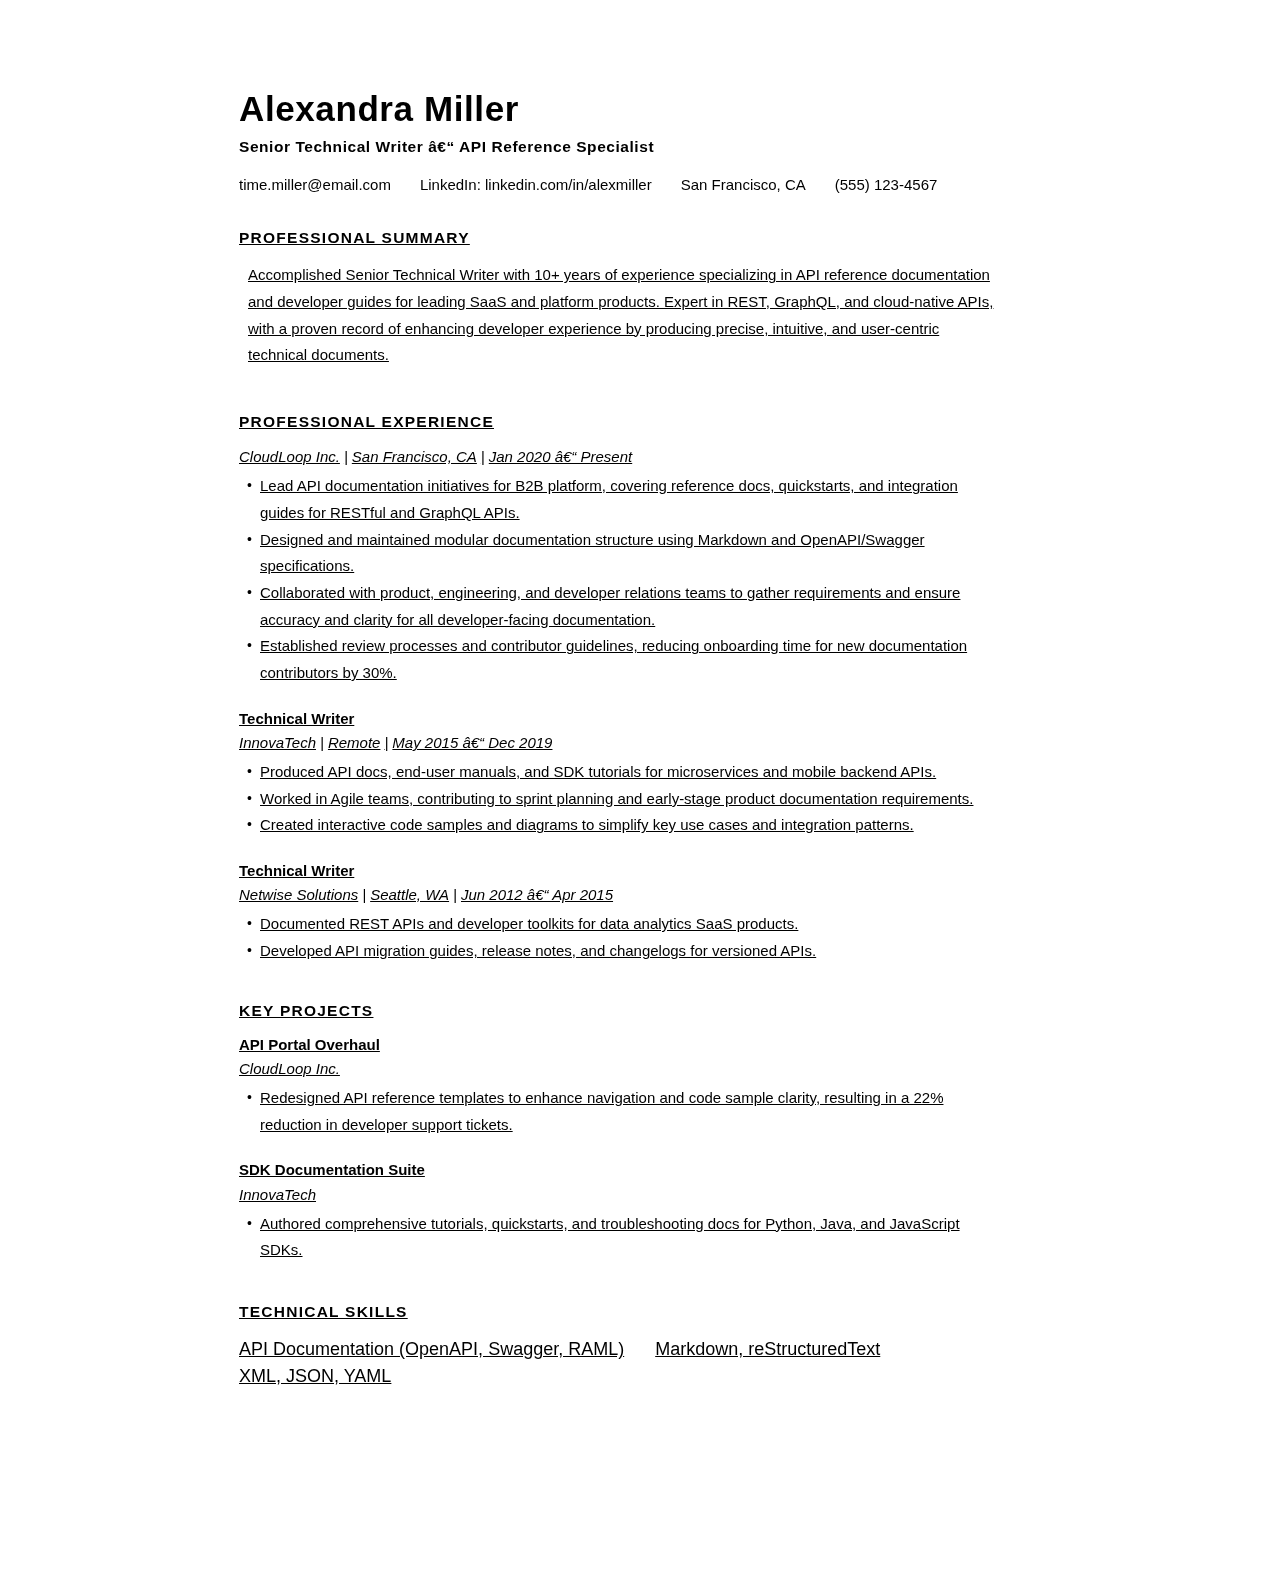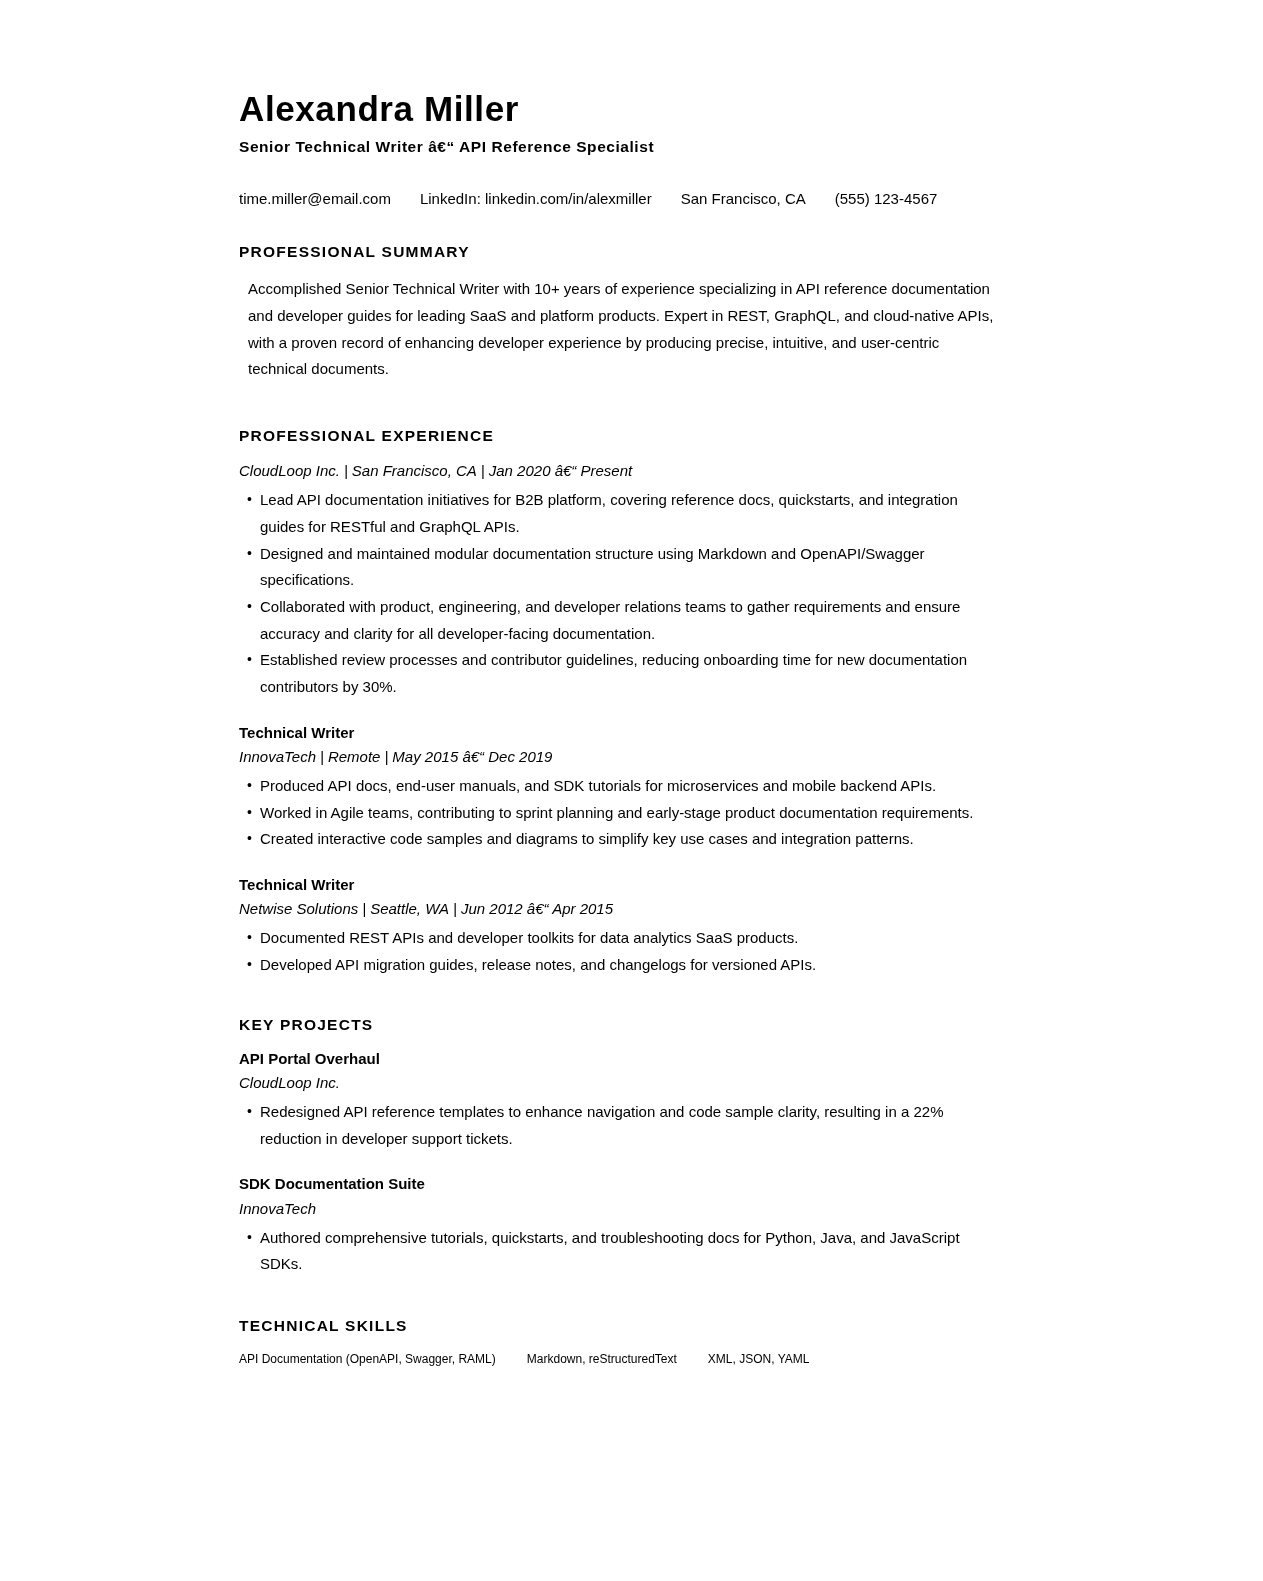--- a/index.html
+++ b/index.html
@@ -36,34 +36,34 @@
     letter-spacing: 0.6px;
     line-height: 1.18;
     margin: 0 0 8px 0;
     white-space: nowrap;
   }
   .headline {
     font-size: 15.5px;
     font-weight: bold;
     letter-spacing: 0.55px;
     line-height: 1.25;
-    margin: 0 0 32px 0;
+    margin: 0 0 18px 0;
   }
   .contact {
     font-size: 15px;
     line-height: 1.3;
     margin: 0 0 34px 0;
     display: flex;
     flex-wrap: wrap;
   }
   .contact .ci { margin-right: 29px; }
   .contact .ci:last-child { margin-right: 0; }
 
   
-  .section { margin: 0 0 6px 0; }
+  .section { margin: 0 0 6px 0; text-decoration: underline; }
   .section-title {
     font-size: 15.5px;
     font-weight: bold;
     letter-spacing: 1.25px;
     line-height: 1.3;
     margin: 0 0 14px 0;
     text-transform: uppercase;
   }
   .summary-text {
     font-size: 15px;
@@ -109,21 +109,21 @@
     content: "\2022";
     position: absolute;
     left: 8px;
     top: 0;
     font-size: 14px;
     line-height: 1.78;
   }
 
   
   .skills-row {
-    font-size: 12px;
+    font-size: 18px;
     line-height: 1.5;
     display: flex;
     flex-wrap: wrap;
     margin: 0;
   }
   .skills-row .sk { margin-right: 31px; white-space: nowrap; }
   .skills-row .sk:last-child { margin-right: 10px; }
 </style>
 </head>
 <body>

